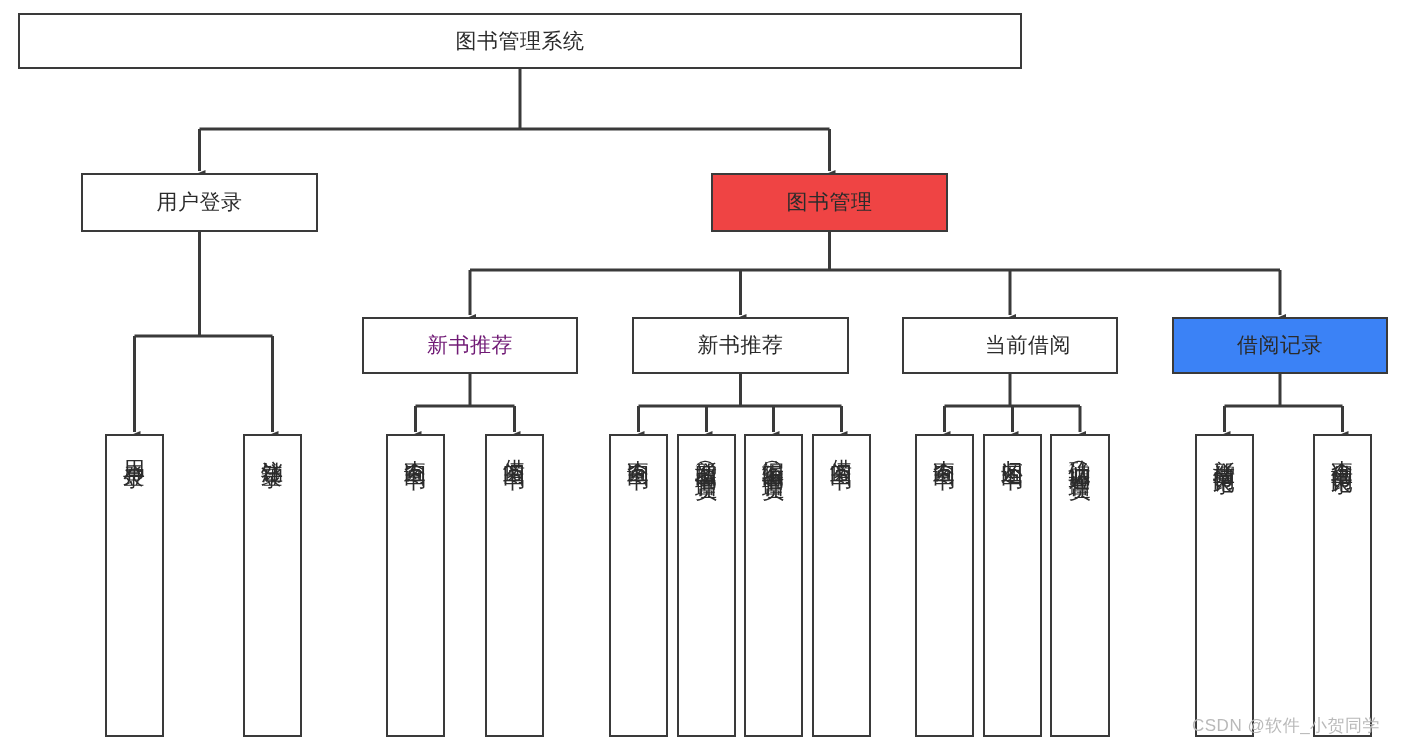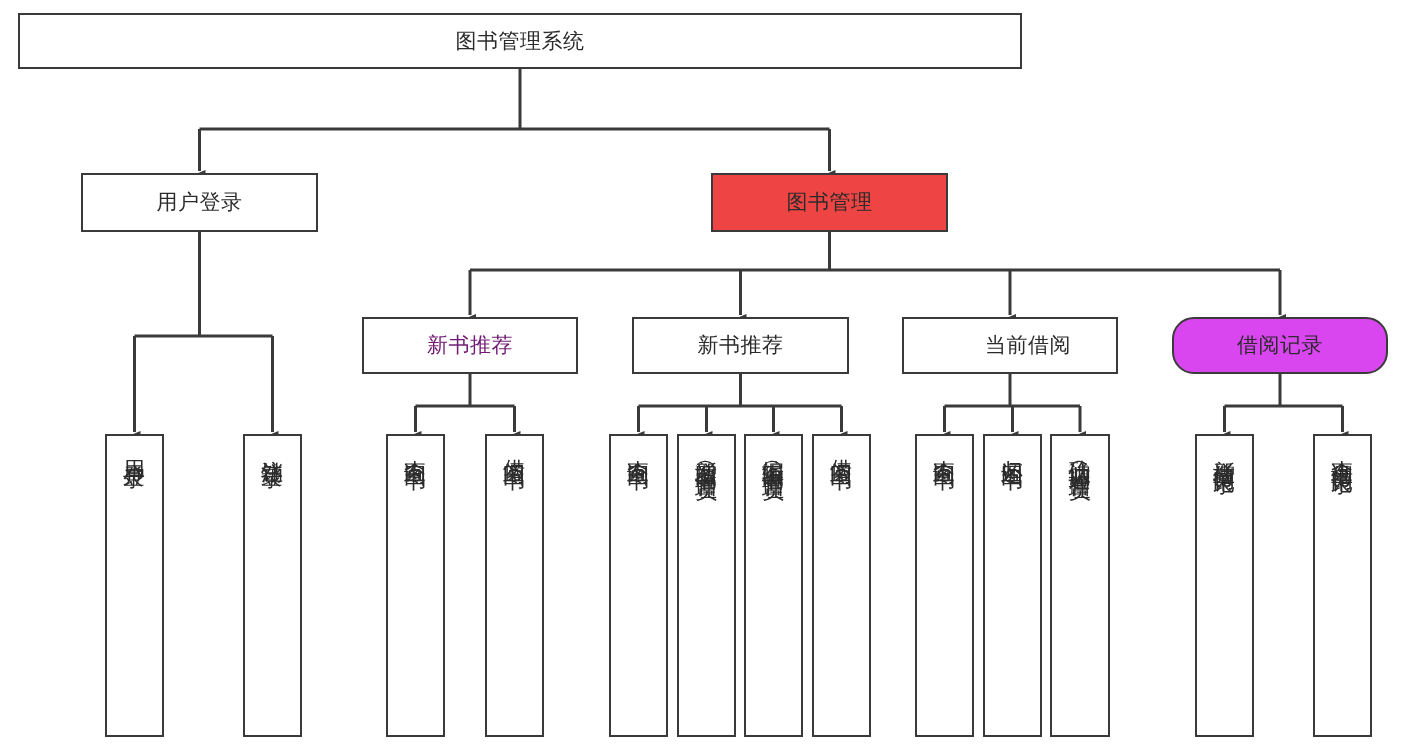--- a/index.html
+++ b/index.html
@@ -128,21 +128,21 @@
       </div>
       <div class="node horizontal" style="left: 362px; top: 317px; width: 216px; height: 57px; border-color: rgb(58, 58, 58); background: rgb(255, 255, 255);">
         <span class="node-label" style="color: #701a75;">新书推荐</span>
       </div>
       <div class="node horizontal" style="left: 632px; top: 317px; width: 217px; height: 57px; border-color: rgb(58, 58, 58); background: rgb(255, 255, 255);">
         <span class="node-label" style="color: rgb(43, 43, 43);">新书推荐</span>
       </div>
       <div class="node horizontal" style="left: 902px; top: 317px; width: 216px; height: 57px; border-color: rgb(58, 58, 58); background: rgb(255, 255, 255); padding-left: 36px;">
         <span class="node-label" style="color: rgb(43, 43, 43);">当前借阅</span>
       </div>
-      <div class="node horizontal" style="left: 1172px; top: 317px; width: 216px; height: 57px; border-color: rgb(58, 58, 58); background: #d946ef; border-radius: 22px;">
+      <div class="node horizontal" style="left: 1172px; top: 317px; width: 216px; height: 57px; border-color: rgb(58, 58, 58); background: #3b82f6;">
         <span class="node-label" style="color: rgb(43, 43, 43);">借阅记录</span>
       </div>
       <div class="node vertical" style="left: 105px; top: 434px; width: 59px; height: 303px; border-color: rgb(58, 58, 58); background: rgb(255, 255, 255);">
         <span class="node-label" style="color: rgb(43, 43, 43);">用户登录</span>
       </div>
       <div class="node vertical" style="left: 243px; top: 434px; width: 59px; height: 303px; border-color: rgb(58, 58, 58); background: rgb(255, 255, 255);">
         <span class="node-label" style="color: rgb(43, 43, 43);">注销登录</span>
       </div>
       <div class="node vertical" style="left: 386px; top: 434px; width: 59px; height: 303px; border-color: rgb(58, 58, 58); background: rgb(255, 255, 255);">
         <span class="node-label" style="color: rgb(43, 43, 43);">查询图书</span>
@@ -172,13 +172,14 @@
         <span class="node-label" style="color: rgb(43, 43, 43);">确认归还（管理员）</span>
       </div>
       <div class="node vertical" style="left: 1195px; top: 434px; width: 59px; height: 303px; border-color: rgb(58, 58, 58); background: rgb(255, 255, 255);">
         <span class="node-label" style="color: rgb(43, 43, 43);">新增借阅记录</span>
       </div>
       <div class="node vertical" style="left: 1313px; top: 434px; width: 59px; height: 303px; border-color: rgb(58, 58, 58); background: rgb(255, 255, 255);">
         <span class="node-label" style="color: rgb(43, 43, 43);">查询借阅记录</span>
       </div>
     </div>
 
+  <div class="watermark" style="left:1192px; top:714px;">CSDN @软件_小贺同学</div>
 </div>
 
 </body></html>

